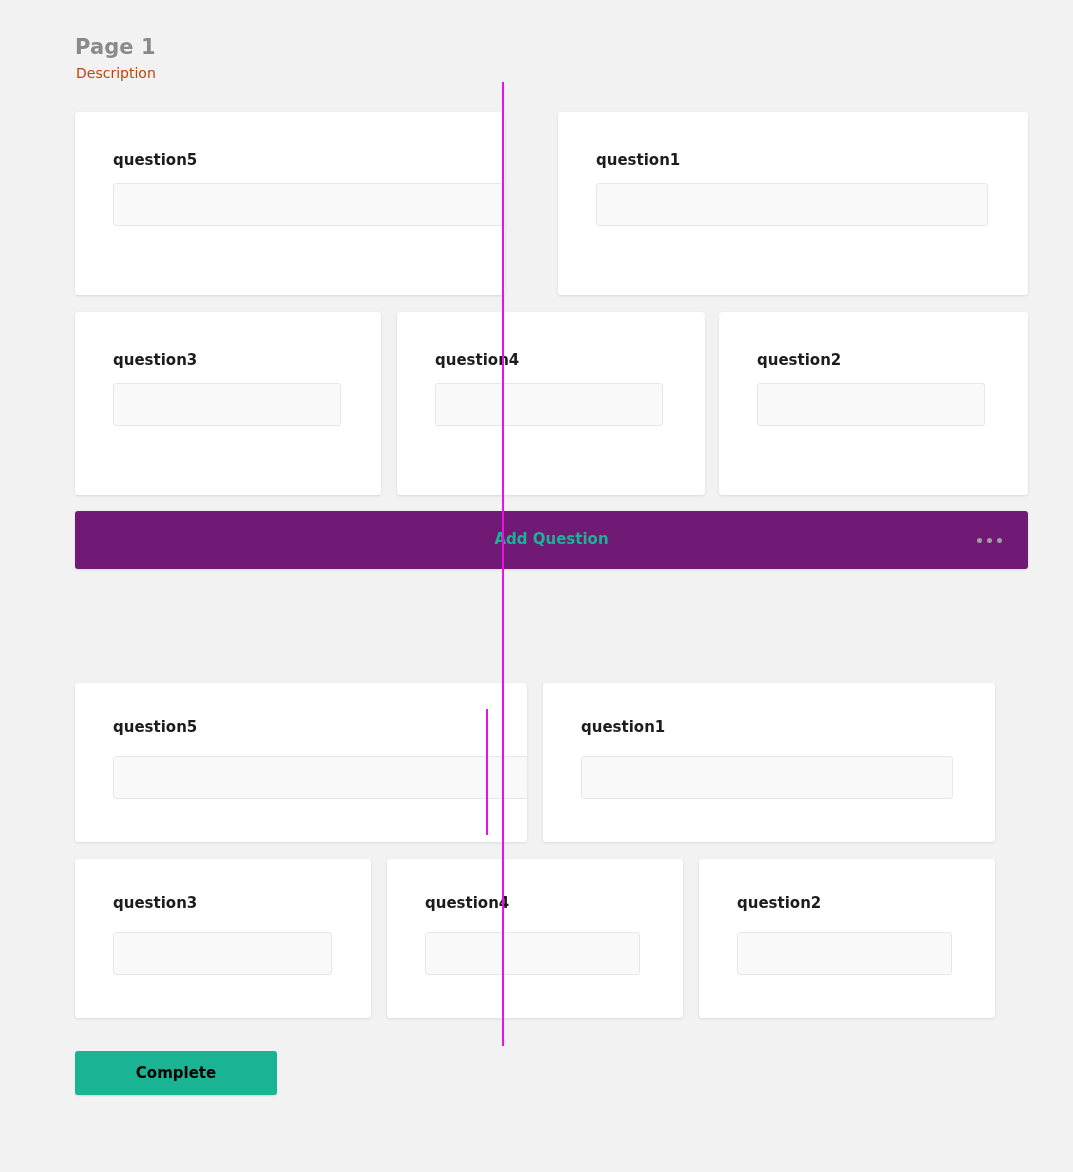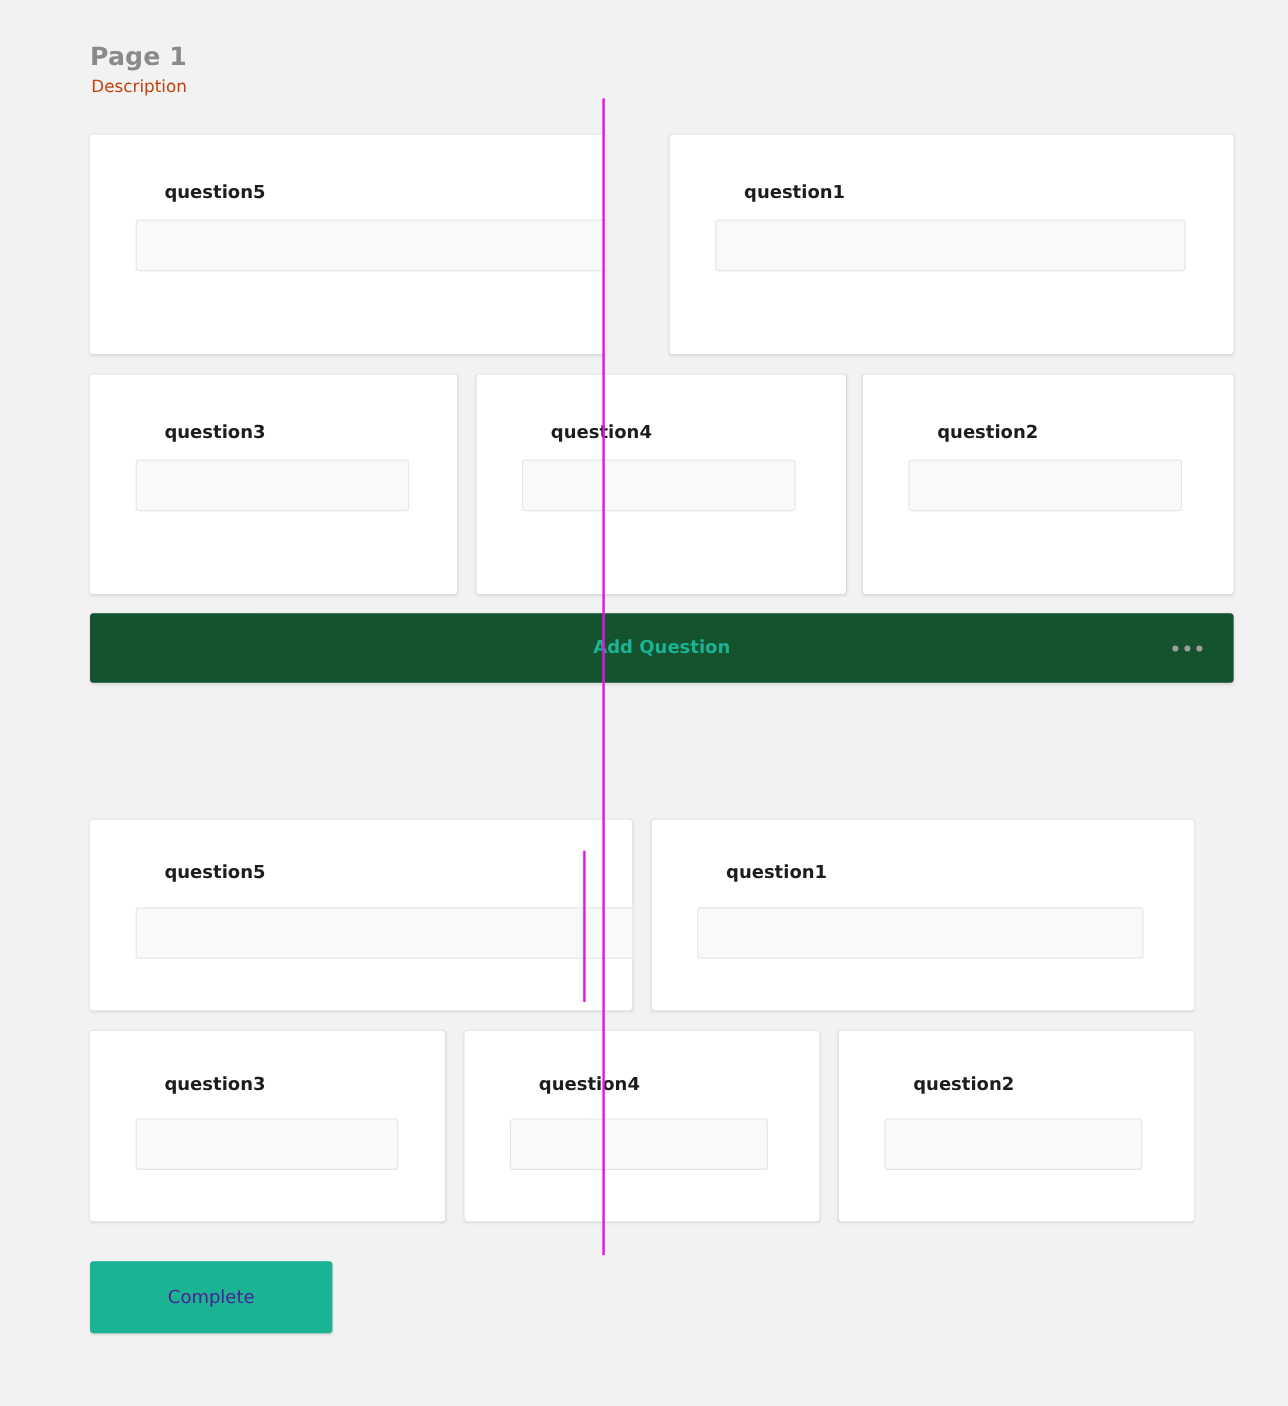--- a/index.html
+++ b/index.html
@@ -50,41 +50,40 @@
   }
   .q-label {
     position: absolute;
     left: 38px;
     top: 38px;
     font-size: 15px;
     font-weight: bold;
     color: #1c1c1c;
     line-height: 20px;
     white-space: nowrap;
-    margin-left: 24px;
   }
   .q-input {
     position: absolute;
     left: 38px;
     top: 71px;
     height: 43px;
     background: #f9f9f9;
     border: 1px solid #e7e7e7;
     border-radius: 3px;
     box-sizing: border-box;
   }
 
   
   .add-bar {
     position: absolute;
     left: 75px;
     top: 511px;
     width: 953px;
     height: 58px;
-    background: #14532d;
+    background: #701a75;
     border-radius: 3px;
     box-shadow: 0 1px 3px rgba(0,0,0,0.10), 0 0 1px rgba(0,0,0,0.06);
   }
   .add-link {
     position: absolute;
     left: 0;
     right: 0;
     top: 19px;
     text-align: center;
     font-size: 15px;
@@ -111,27 +110,27 @@
     border-radius: 50%;
     background: #9e9e9e;
   }
 
   
   .complete-btn {
     position: absolute;
     left: 75px;
     top: 1051px;
     width: 202px;
-    height: 60px;
+    height: 44px;
     background: #1ab394;
     border: none;
     border-radius: 3px;
-    color: #4c1d95;
+    color: #000000;
     font-size: 15px;
-    font-weight: normal;
+    font-weight: bold;
     font-family: "DejaVu Sans", "Liberation Sans", sans-serif;
     cursor: pointer;
     box-shadow: 0 1px 2px rgba(0,0,0,0.12);
   }
 
   
   .drop-line {
     position: absolute;
     width: 2px;
     background: #e612e6;

